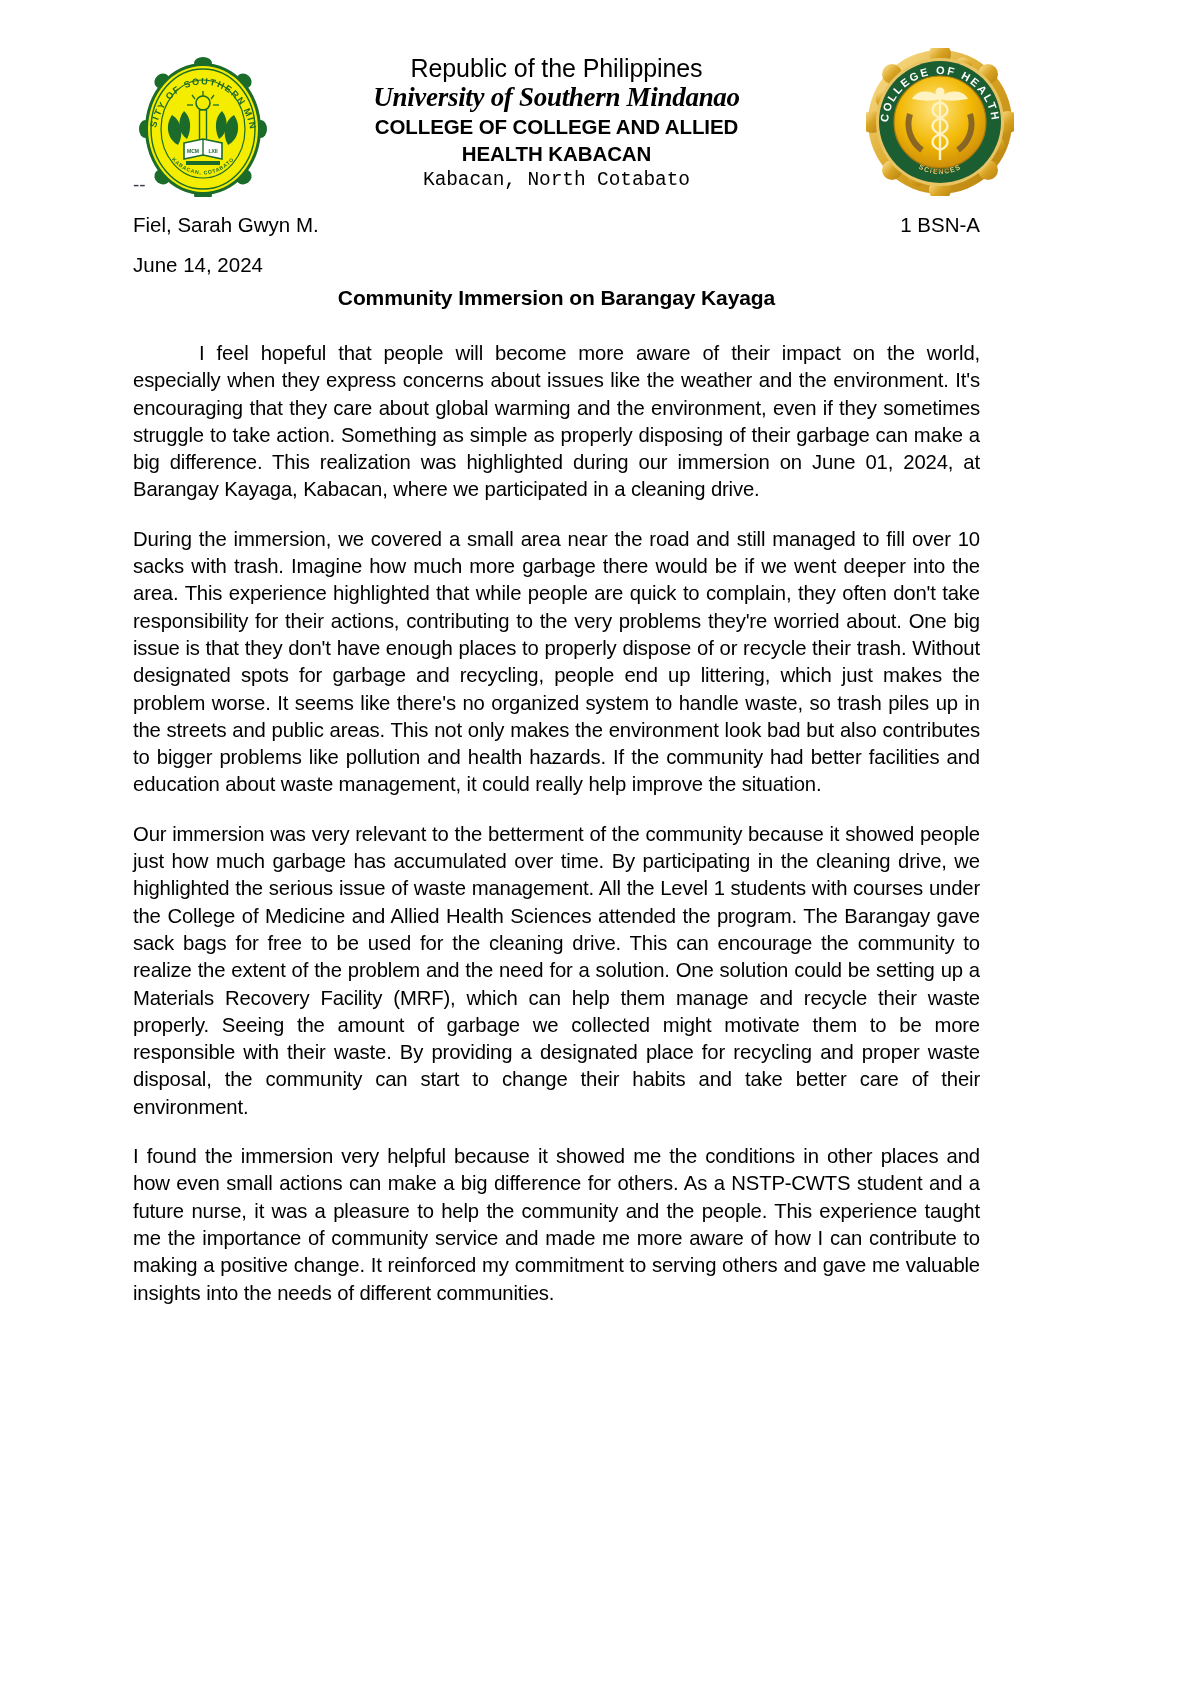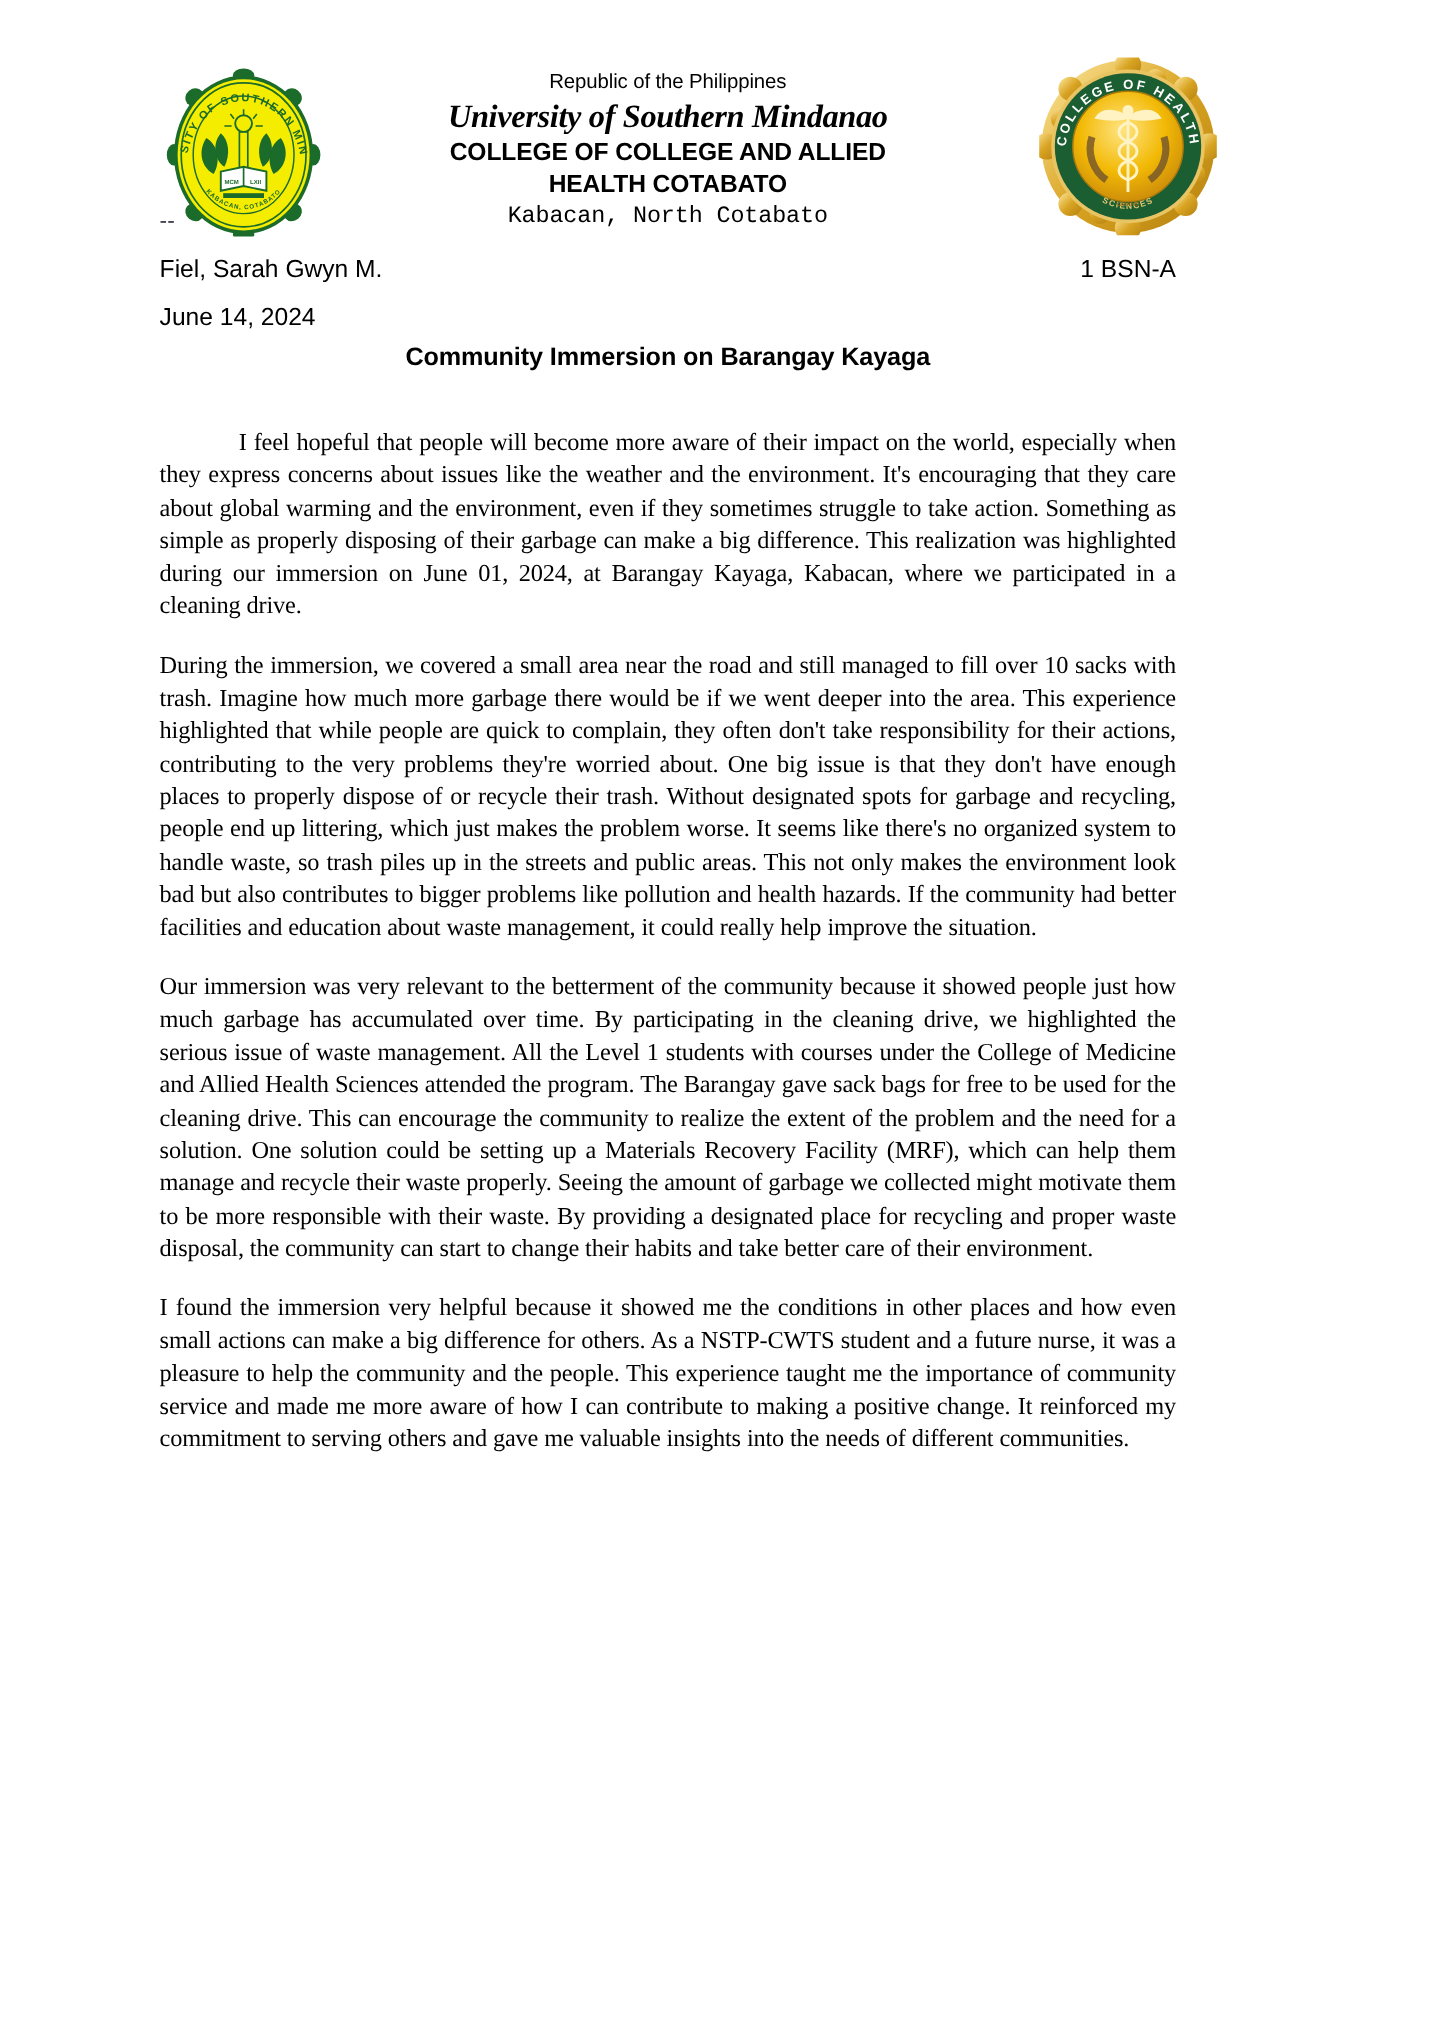--- a/index.html
+++ b/index.html
@@ -48,21 +48,21 @@
     top: 48px;
     width: 148px;
     height: 148px;
   }
   .header-text {
     text-align: center;
     width: 100%;
   }
   .hdr-line1 {
     font-family: "Liberation Sans", sans-serif;
-    font-size: 17px;
+    font-size: 25px;
     line-height: 26px;
     letter-spacing: -0.1px;
   }
   .hdr-univ {
     font-family: "Liberation Serif", serif;
     font-style: italic;
     font-weight: bold;
     font-size: 27px;
     line-height: 32px;
     letter-spacing: -0.3px;
@@ -113,28 +113,27 @@
     line-height: 28px;
     padding-top: 4px;
     letter-spacing: -0.1px;
   }
 
   
   .body-wrap {
     padding-top: 28px;
   }
   p.para {
-    margin: 16px 0 22px 0;
+    margin: 0 0 22px 0;
     text-align: justify;
     text-justify: inter-word;
     font-size: 20.3px;
     line-height: 27.3px;
     letter-spacing: -0.15px;
     word-spacing: 0.1px;
-    font-family: Liberation Serif, serif;
   }
   p.para.indent::before {
     content: "";
     display: inline-block;
     width: 66px;
   }
   p.para:last-child { margin-bottom: 0; }
 </style>
 </head>
 <body>
@@ -200,21 +199,21 @@
 
             <rect x="54" y="106" width="34" height="4" fill="#1b6b2a"></rect>
           </g>
         </svg>
       </div>
 
       <div class="header-text">
         <div class="hdr-line1">Republic of the Philippines</div>
         <div class="hdr-univ">University of Southern Mindanao</div>
         <div class="hdr-college">COLLEGE OF COLLEGE AND ALLIED</div>
-        <div class="hdr-college">HEALTH COTABATO</div>
+        <div class="hdr-college">HEALTH KABACAN</div>
         <div class="hdr-place">Kabacan, North Cotabato</div>
       </div>
 
       <div class="seal-right">
         <svg viewBox="0 0 148 148" width="148" height="148" aria-hidden="true">
           <defs>
             <radialGradient id="chsGold" cx="45%" cy="35%" r="70%">
               <stop offset="0%" stop-color="#ffe483"></stop>
               <stop offset="55%" stop-color="#f2b905"></stop>
               <stop offset="100%" stop-color="#c8870b"></stop>

